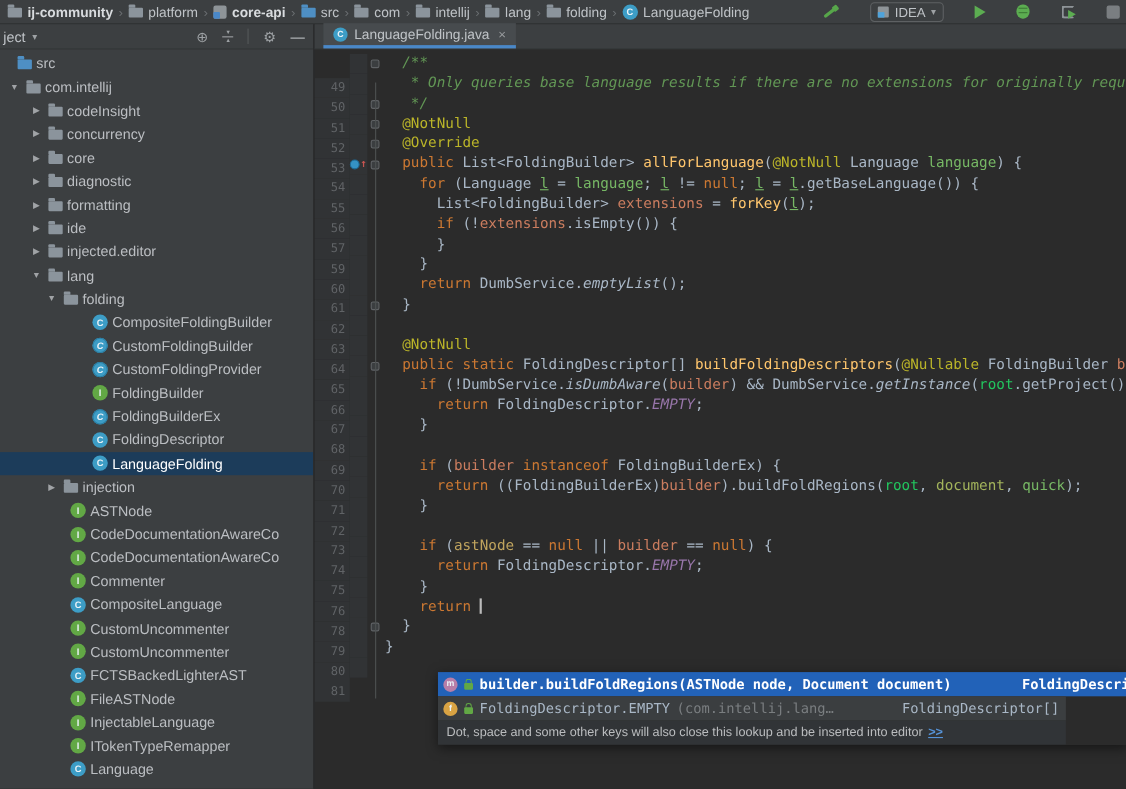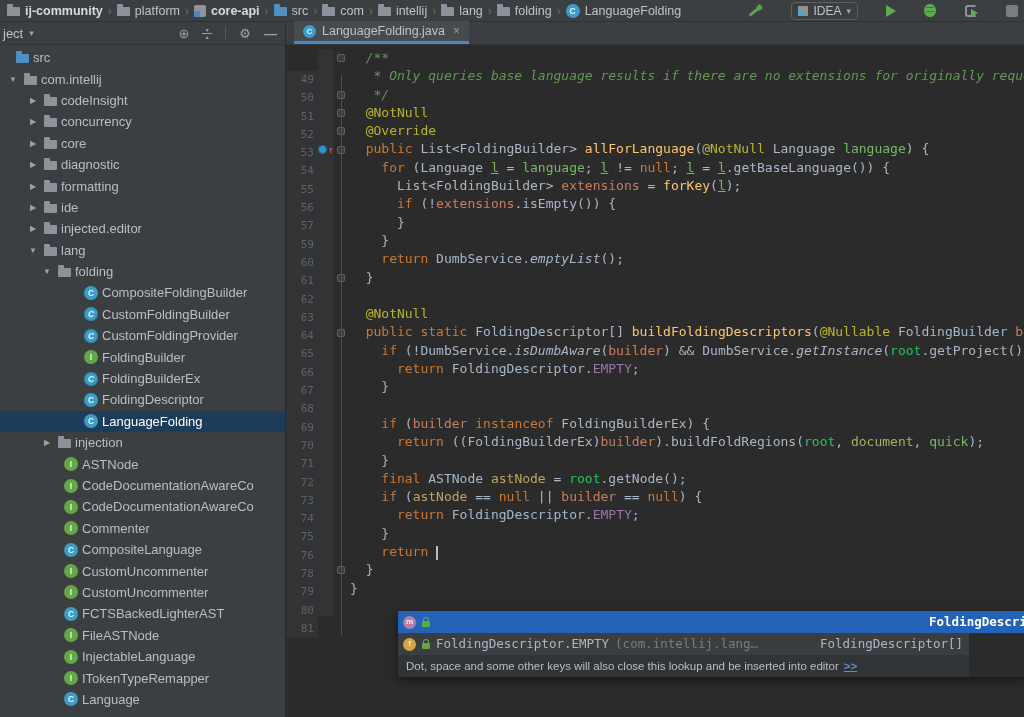--- a/index.html
+++ b/index.html
@@ -74,21 +74,21 @@
   .gico{width:16px;flex:none;background:#313335;height:100%;display:flex;align-items:center;justify-content:center;gap:0;}
   .ovr-c{width:9px;height:9px;border-radius:50%;background:#3592C4;border:1px solid #1E6B97;}
   .ovr-a{color:#C75450;font-size:10px;font-weight:bold;line-height:9px;}
   .fcol{width:14px;flex:none;display:flex;align-items:center;justify-content:center;height:100%;}
   .fm{width:8px;height:8px;border:1px solid #5F6265;border-radius:2px;background:#3B3E40;}
   .ctext{white-space:pre;margin-left:2px;color:#A9B7C6;}
   .sg-d{color:#A9B7C6;} .sg-k{color:#CC7832;} .sg-a{color:#BBB529;}
   .sg-c{color:#629755;font-style:italic;} .sg-m{color:#FFC66D;}
   .sg-g{color:#77B865;} .sg-gu{color:#77B865;text-decoration:underline;}
   .sg-s{color:#CB7D5F;} .sg-b{color:#22c55e;} .sg-o{color:#A2B35B;}
-  .sg-t{color:#C0A45E;} .sg-p{color:#9876AA;}
+  .sg-t{color:#C0A45E;} .sg-p{color:#9876AA;font-style:italic;}
   .sg-i{color:#A9B7C6;font-style:italic;}
   .caret{display:inline-block;width:2px;height:14px;background:#BBBBBB;vertical-align:middle;}
 
   
   .popup{position:absolute;left:112px;top:566px;width:627px;z-index:5;overflow:hidden;
     font-family:"DejaVu Sans Mono",monospace;font-size:12.5px;box-shadow:0 3px 10px rgba(0,0,0,.5);}
   .prow{height:22px;display:flex;align-items:center;gap:6px;padding:0 6px 0 5px;background:#3B3E40;color:#A9B7C6;width:571px;}
   .prow.sel{background:#2262B8;color:#FFFFFF;font-weight:bold;width:680px;}
   .prow .circ{width:13px;height:13px;font-size:8px;}
   .c-meth{background:#B77EA8;} .c-fld{background:#D9A343;}
@@ -479,21 +479,20 @@
         <div class="cline">
           <span class="lnum">72</span>
           <span class="gico"></span>
           <span class="fcol"></span>
           <span class="ctext"><span class="sg-d">    }</span></span>
         </div>
         <div class="cline">
           <span class="lnum">73</span>
           <span class="gico"></span>
           <span class="fcol"></span>
-          <span class="ctext"><span class="sg-d">    </span><span class="sg-k">final</span><span class="sg-d"> ASTNode </span><span class="sg-t">astNode</span><span class="sg-d"> = </span><span class="sg-b">root</span><span class="sg-d">.getNode();</span></span>
         </div>
         <div class="cline">
           <span class="lnum">74</span>
           <span class="gico"></span>
           <span class="fcol"></span>
           <span class="ctext"><span class="sg-d">    </span><span class="sg-k">if</span><span class="sg-d"> (</span><span class="sg-t">astNode</span><span class="sg-d"> == </span><span class="sg-k">null</span><span class="sg-d"> || </span><span class="sg-s">builder</span><span class="sg-d"> == </span><span class="sg-k">null</span><span class="sg-d">) {</span></span>
         </div>
         <div class="cline">
           <span class="lnum">75</span>
           <span class="gico"></span>
@@ -531,20 +530,21 @@
           <span class="gico"></span>
           <span class="fcol"></span>
           <span class="ctext"></span>
         </div>
       </div>
     <div class="popup" id="popup">
       <div id="popup-rows">
           <div class="prow sel">
             <span class="circ c-meth">m</span>
             <span class="lock"></span>
+            <span>builder.buildFoldRegions(ASTNode node, Document document)</span>
             <span class="ptype">FoldingDescriptor[]</span>
           </div>
           <div class="prow">
             <span class="circ c-fld">f</span>
             <span class="lock"></span>
             <span>FoldingDescriptor.EMPTY</span>
             <span class="pctx">(com.intellij.lang…</span>
             <span class="ptype">FoldingDescriptor[]</span>
           </div>
         </div>

